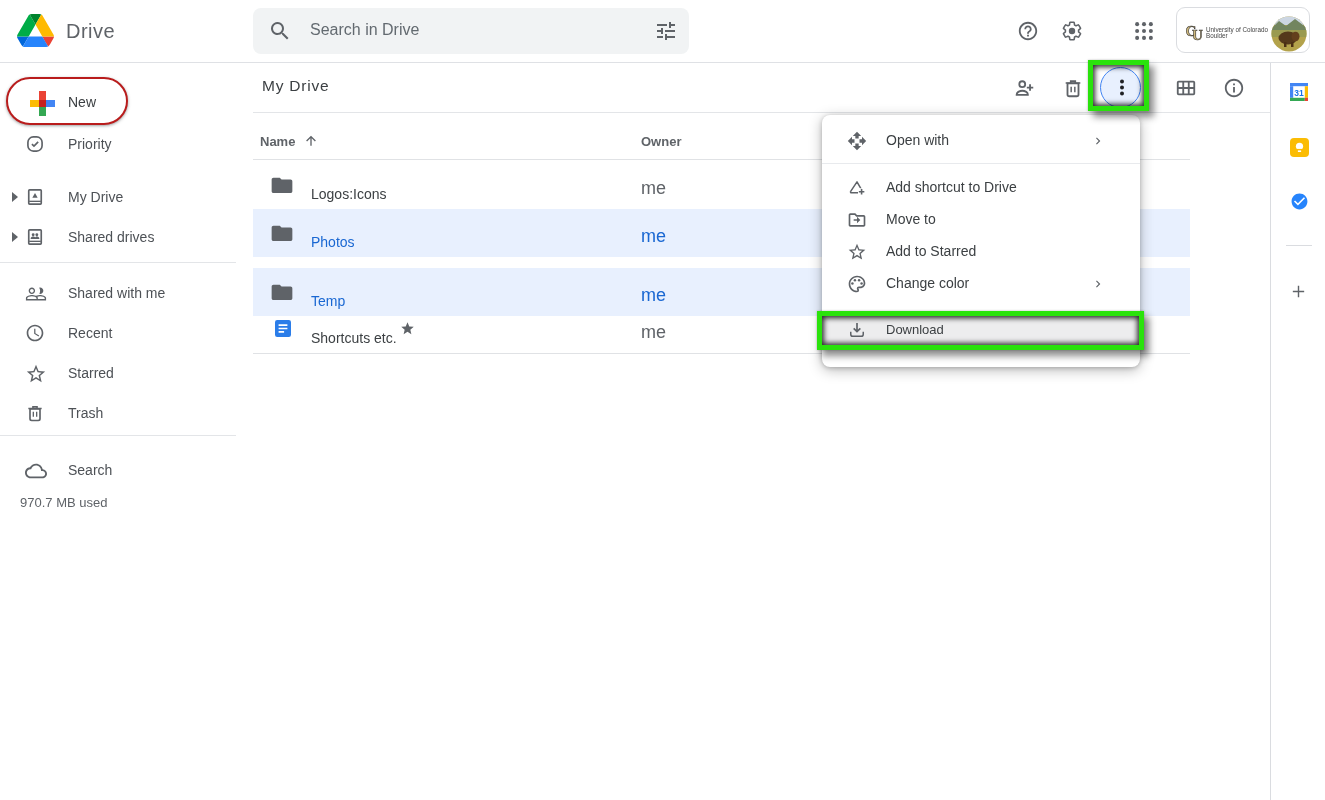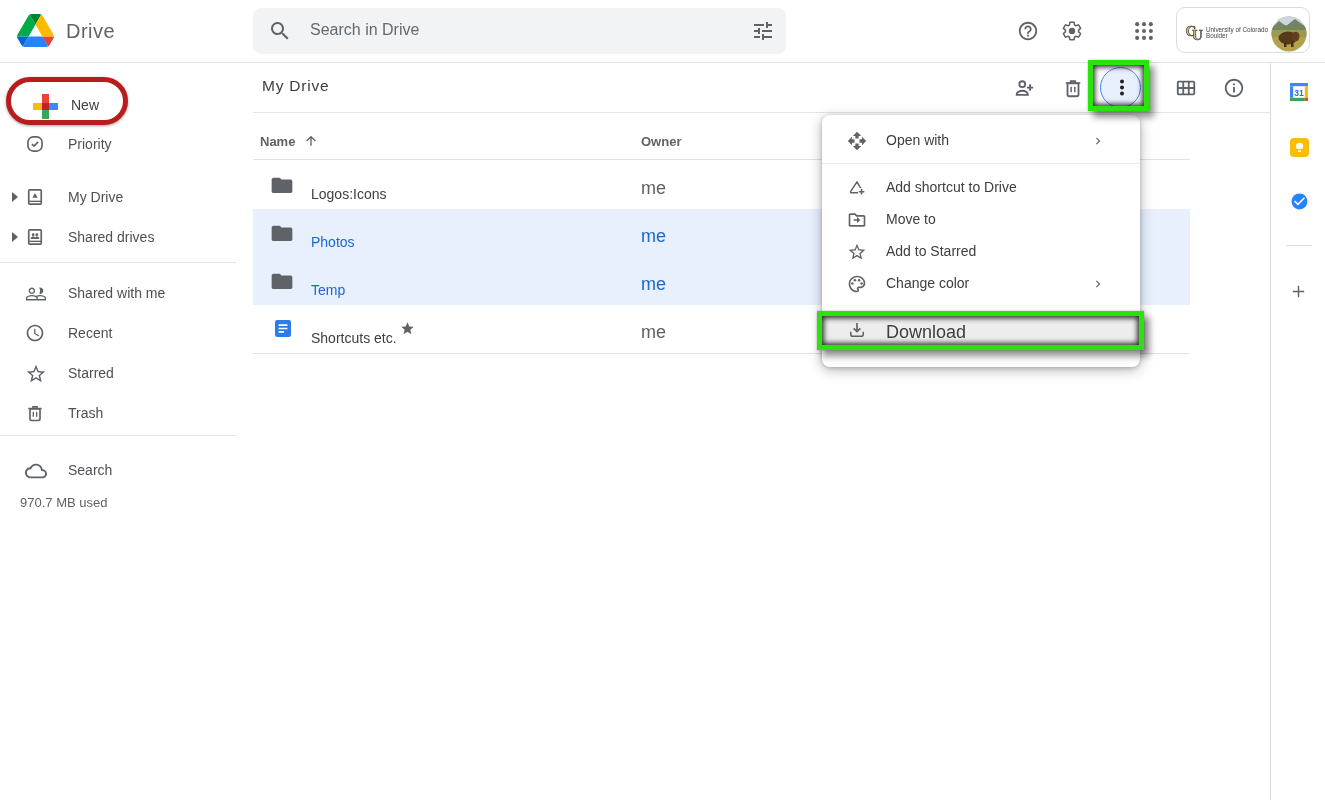--- a/index.html
+++ b/index.html
@@ -2,29 +2,29 @@
 <html><head>
 <meta charset="utf-8">
 <style>
 * { margin:0; padding:0; box-sizing:border-box; }
 html,body { width:1325px; height:800px; overflow:hidden; }
 body { font-family:"Liberation Sans", sans-serif; background:#fff; position:relative; }
 
 #header { position:absolute; left:0; top:0; width:1325px; height:63px; background:#fff; border-bottom:1px solid #dfe1e5; }
 #logo { position:absolute; left:17px; top:14px; }
 #logotext { position:absolute; left:66px; top:20px; font-size:20px; color:#5f6368; letter-spacing:0.5px; }
-#search { position:absolute; left:253px; top:8px; width:533px; height:46px; background:#f1f3f4; border-radius:8px; }
+#search { position:absolute; left:253px; top:8px; width:436px; height:46px; background:#f1f3f4; border-radius:8px; }
 #search .mag { position:absolute; left:15px; top:11px; }
 #search .ph { position:absolute; left:57px; top:13px; font-size:16px; color:#636a70; }
 #search .tune { position:absolute; right:11px; top:11px; }
 .hicon { position:absolute; top:20px; }
 #chip { position:absolute; left:1176px; top:7px; width:134px; height:46px; border:1px solid #dadce0; border-radius:9px; background:#fff; }
 #chip .cutext { position:absolute; left:29px; top:19px; font-size:6.3px; color:#444; line-height:6.3px; }
 
-#newbtn { position:absolute; left:6px; top:77px; width:122px; height:48px; background:#fff; border:5px solid #b91c1c; border-radius:25px; box-shadow:0 1px 2px rgba(60,64,67,.30), 0 1px 3px 1px rgba(60,64,67,.15); }
+#newbtn { position:absolute; left:6px; top:77px; width:122px; height:48px; background:#fff; border:2px solid #b91c1c; border-radius:25px; box-shadow:0 1px 2px rgba(60,64,67,.30), 0 1px 3px 1px rgba(60,64,67,.15); }
 #newbtn span { position:absolute; left:60px; top:15px; font-size:14px; font-weight:500; color:#3c4043; }
 .nav { position:absolute; left:0; width:236px; height:40px; }
 .nav .ic { position:absolute; left:25px; top:10px; }
 .nav .tri { position:absolute; left:10px; top:14px; }
 .nav .lb { position:absolute; left:68px; top:12px; font-size:14px; font-weight:500; color:#4d5156; }
 .sdiv { position:absolute; left:0; width:236px; height:1px; background:#e3e5e8; }
 #storageused { position:absolute; left:20px; top:495px; font-size:13px; color:#5f6368; }
 
 #mytitle { position:absolute; left:262px; top:77px; font-size:15.5px; color:#3c4043; letter-spacing:0.8px; }
 #toolbar-line { position:absolute; left:253px; top:112px; width:1017px; height:1px; background:#e3e5e8; }
@@ -253,21 +253,21 @@
   <span class="nm">Logos:Icons</span>
     <span class="me">me</span>
 </div>
 <div class="row sel" style="top:209px">
   <svg class="fic" width="22" height="18" viewBox="0 0 24 20">
       <path fill="#5f6368" d="M10 2H2.5C1.4 2 .5 2.9.5 4v13c0 1.1.9 2 2 2h19c1.1 0 2-.9 2-2V6c0-1.1-.9-2-2-2h-10l-2-2z"></path>
     </svg>
   <span class="nm">Photos</span>
     <span class="me">me</span>
 </div>
-<div class="row sel" style="top:257px">
+<div class="row sel" style="top:268px">
   <svg class="fic" width="22" height="18" viewBox="0 0 24 20">
       <path fill="#5f6368" d="M10 2H2.5C1.4 2 .5 2.9.5 4v13c0 1.1.9 2 2 2h19c1.1 0 2-.9 2-2V6c0-1.1-.9-2-2-2h-10l-2-2z"></path>
     </svg>
   <span class="nm">Temp</span>
     <span class="me">me</span>
 </div>
 <div class="row" style="top:305px">
   <svg class="fic" style="left:22px;top:15px" width="16" height="17" viewBox="0 0 16 17">
       <rect width="16" height="17" rx="2.2" fill="#2b7de9"></rect>
       <g stroke="#fff" stroke-width="1.7">
@@ -353,21 +353,21 @@
         <path fill="#5f6368" d="M8.59 16.59 13.17 12 8.59 7.41 10 6l6 6-6 6z"></path>
       </svg>
   </div>
   <div id="dlitem">
     <svg class="mic" style="position:absolute;left:25px;top:4px" width="20" height="20" viewBox="0 0 24 24">
         <g fill="none" stroke="#5f6368" stroke-width="2">
           <path d="M12 3.5v10M8 10l4 4 4-4"></path>
           <path d="M4.5 14v3A2.5 2.5 0 0 0 7 19.5h10a2.5 2.5 0 0 0 2.5-2.5v-3" stroke-width="1.8"></path>
         </g>
       </svg>
-    <span class="ml" style="position:absolute;left:64px;top:6px;font-size:18px;color:#3c4043">Download</span>
+    <span class="ml" style="position:absolute;left:64px;top:6px;font-size:13px;color:#3c4043">Download</span>
   </div>
 </div>
 
 <div id="dotbtn">
   <svg style="position:absolute;left:17.5px;top:10px" width="6" height="24" viewBox="0 0 6 24">
       <g fill="#202124">
         <circle cx="3" cy="3.5" r="2"></circle>
         <circle cx="3" cy="9.5" r="2"></circle>
         <circle cx="3" cy="15.5" r="2"></circle>
       </g>

